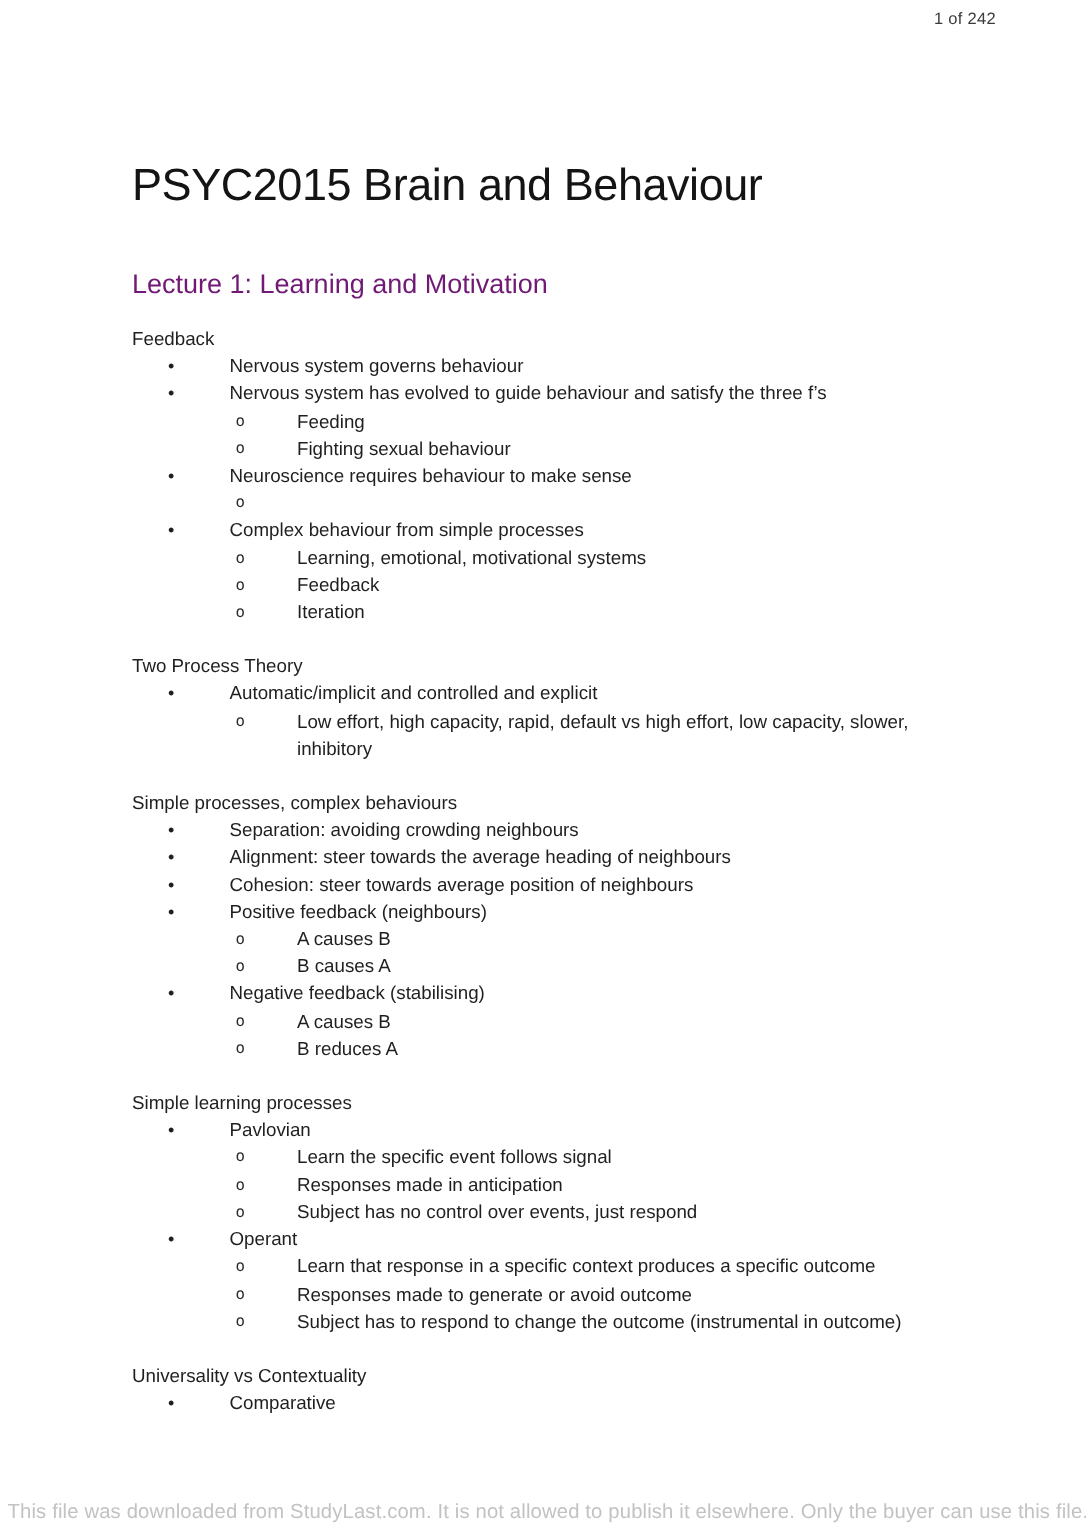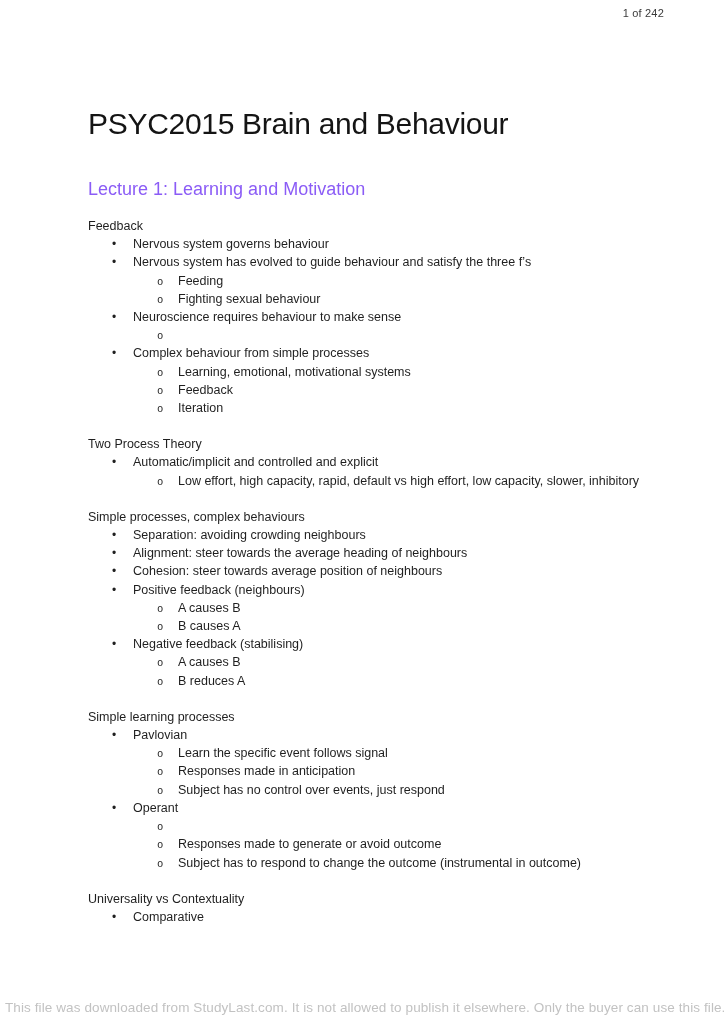--- a/index.html
+++ b/index.html
@@ -46,21 +46,21 @@
     font-size: 12.5px;
     line-height: 18.2px;
     color: #1f1f1f;
   }
   .li {
     display: flex;
     align-items: flex-start;
     font-size: 12.5px;
     line-height: 18.2px;
   }
-  .li .txt { flex: 1; }
+  .li .txt { flex: 1; margin-left: 20px; }
   .lvl1 { padding-left: 24px; }
   .lvl1 .marker {
     width: 21px;
     flex: 0 0 21px;
     font-size: 12px;
   }
   .lvl2 { padding-left: 69px; }
   .lvl2 .marker {
     width: 21px;
     flex: 0 0 21px;
@@ -81,21 +81,21 @@
 </head>
 <body>
 
 <div class="page">
 
   <div class="page-num">1 of 242</div>
 
   <div class="content">
     <h1 class="doc-title">PSYC2015 Brain and Behaviour</h1>
 
-    <h2 class="doc-heading" style="color: #8b5cf6;">Lecture 1: Learning and Motivation</h2>
+    <h2 class="doc-heading" style="color: #701a75;">Lecture 1: Learning and Motivation</h2>
 
     <div>
         <div class="section">
           <div class="section-title">Feedback</div>
           <div class="li lvl1">
             <span class="marker">•</span>
             <span class="txt">Nervous system governs behaviour</span>
           </div>
           <div class="li lvl1">
             <span class="marker">•</span>
@@ -200,20 +200,21 @@
           <div class="li lvl2">
             <span class="marker">o</span>
             <span class="txt">Subject has no control over events, just respond</span>
           </div>
           <div class="li lvl1">
             <span class="marker">•</span>
             <span class="txt">Operant</span>
           </div>
           <div class="li lvl2">
             <span class="marker">o</span>
+            <span class="txt">Learn that response in a specific context produces a specific outcome</span>
           </div>
           <div class="li lvl2">
             <span class="marker">o</span>
             <span class="txt">Responses made to generate or avoid outcome</span>
           </div>
           <div class="li lvl2">
             <span class="marker">o</span>
             <span class="txt">Subject has to respond to change the outcome (instrumental in outcome)</span>
           </div>
         </div>

